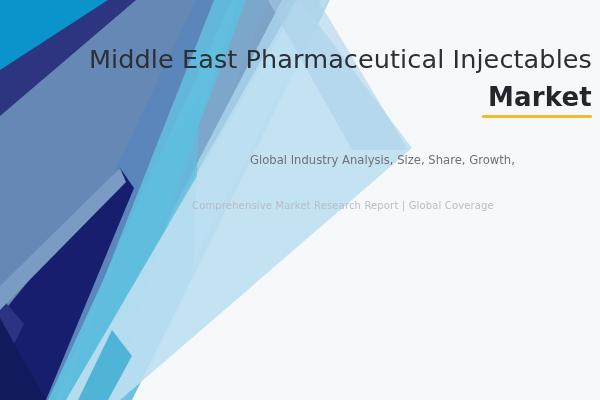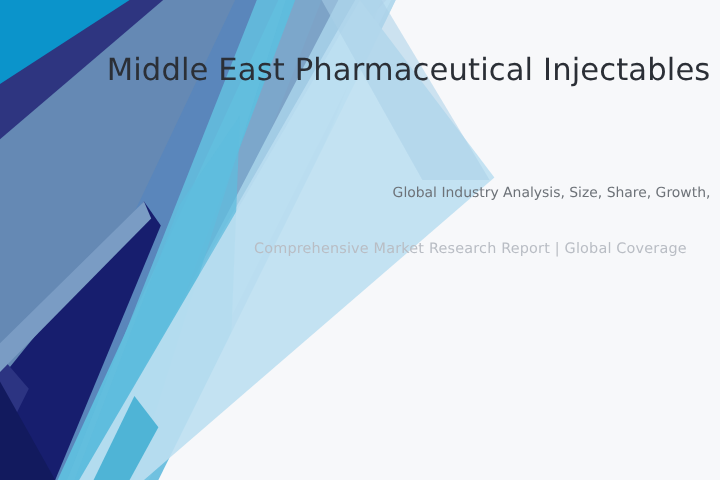--- a/index.html
+++ b/index.html
@@ -70,37 +70,36 @@
   .market-rule {
     height: 3px;
     background: #f5b82e;
     margin-top: 2px;
     margin-left: 22px;
     border-radius: 1px;
   }
 
   .subtitle {
     position: absolute;
-    right: 22px;
+    right: 34px;
     top: 152px;
     width: 330px;
-    text-align: right;
     font-size: 11.6px;
     font-weight: 400;
     color: #6d7278;
     line-height: 1.5;
   }
 
   .caption {
     position: absolute;
     right: 22px;
     top: 199px;
     width: 400px;
-    text-align: center;
-    font-size: 12px;
+    text-align: left;
+    font-size: 10px;
     font-weight: 400;
     color: #b9bdc4;
     letter-spacing: 0.15px;
     line-height: 1.4;
   }
 </style>
 </head>
 <body>
 
 <div id="cover" style="background: rgb(247, 248, 250);">
@@ -152,20 +151,24 @@
     <polygon points="112,330 132,356 108,400 78,400" fill="#4fb4d6"></polygon>
 
     <polygon points="0,318 46,400 0,400" fill="#121a5e"></polygon>
 
   </svg>
 
   <div id="text-layer">
 
     <div class="title-line">Middle East Pharmaceutical Injectables</div>
 
+    <div class="market-wrap">
+      <div class="market-word">Market</div>
+      <div class="market-rule" style="width: 110px; background: rgb(245, 184, 46);"></div>
+    </div>
 
     <div class="subtitle">
       <span>Global Industry Analysis, Size, Share, Growth,</span><br>
     </div>
 
     <div class="caption">Comprehensive Market Research Report | Global Coverage</div>
 
   </div>
 
 </div>

